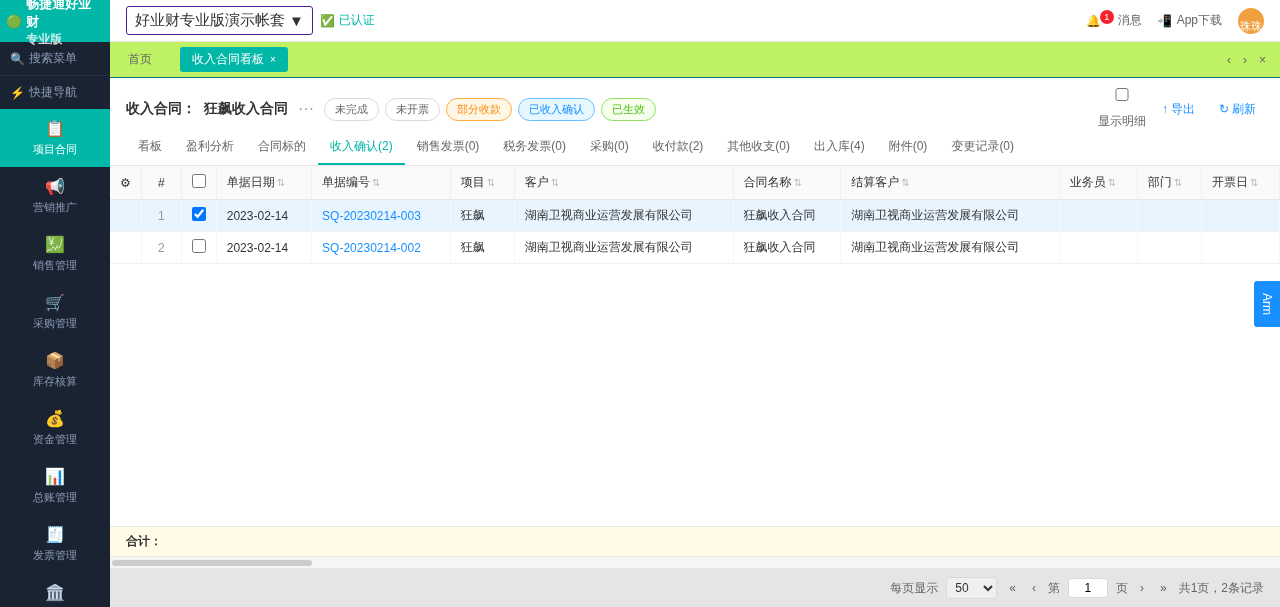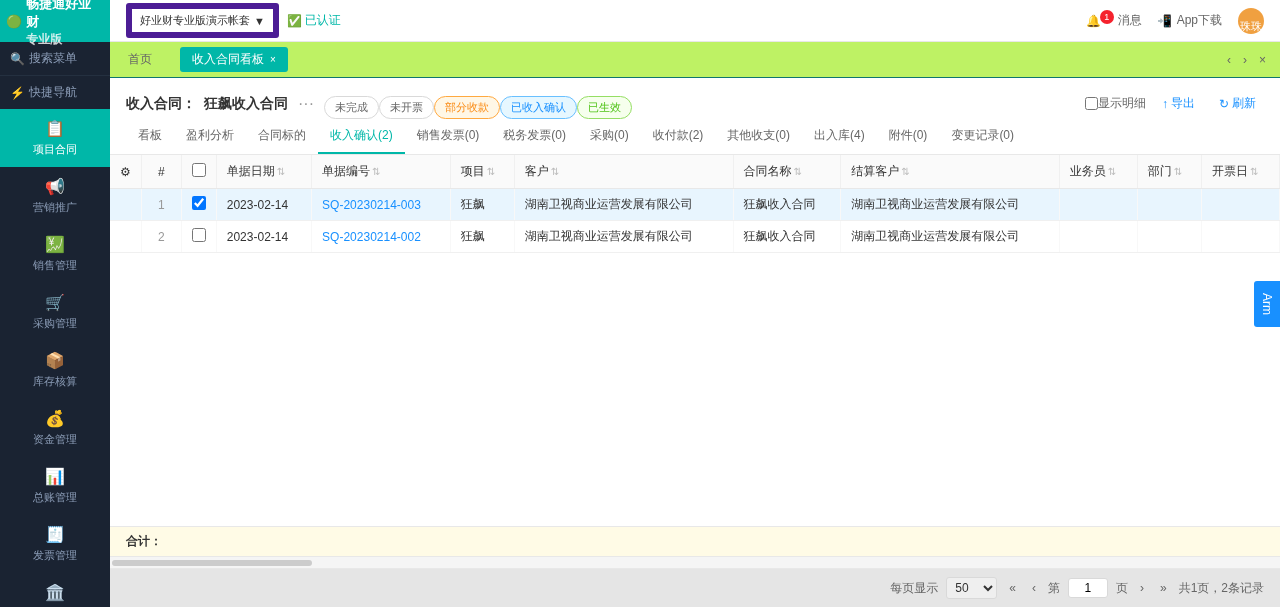--- a/index.html
+++ b/index.html
@@ -14,21 +14,21 @@
     .sidebar-item.active { color: #fff; background: #00b7a8; }
     .sidebar-icon { font-size: 16px; }
     .sidebar-nav { display: flex; align-items: center; gap: 4px; padding: 8px 10px; color: #8a9bb5; cursor: pointer; font-size: 12px; }
 
     
     .main { flex: 1; display: flex; flex-direction: column; overflow: hidden; background: #f0f2f5; }
 
     
     .topbar { background: #fff; height: 42px; display: flex; align-items: center; justify-content: space-between; padding: 0 16px; border-bottom: 1px solid #e8e8e8; flex-shrink: 0; }
     .topbar-left { display: flex; align-items: center; gap: 8px; }
-    .company-select { display: flex; align-items: center; gap: 4px; font-size: 11px; color: #333; border: 6px solid #4c1d95; padding: 4px 8px; border-radius: 3px; cursor: pointer; }
+    .company-select { display: flex; align-items: center; gap: 4px; font-size: 15px; color: #333; border: 1px solid #4c1d95; padding: 4px 8px; border-radius: 3px; cursor: pointer; }
     .certified-badge { display: flex; align-items: center; gap: 3px; color: #00b7a8; font-size: 12px; }
     .topbar-right { display: flex; align-items: center; gap: 16px; }
     .topbar-btn { display: flex; align-items: center; gap: 4px; font-size: 12px; color: #666; cursor: pointer; }
     .notification-dot { background: #f5222d; color: white; font-size: 9px; border-radius: 50%; width: 14px; height: 14px; display: flex; align-items: center; justify-content: center; margin-top: -8px; margin-left: -6px; }
     .user-avatar { width: 26px; height: 26px; border-radius: 50%; background: #f0a040; display: flex; align-items: flex-end; justify-content: center; color: white; font-size: 11px; }
 
     
     .tabsbar { background: #bef264; height: 36px; display: flex; align-items: center; padding: 0 10px; gap: 20px; border-bottom: 1px solid #0f766e; flex-shrink: 0; }
     .tab-home { font-size: 12px; color: #666; padding: 4px 8px; cursor: pointer; }
     .tab-active { background: #00b7a8; color: white; padding: 4px 12px; border-radius: 3px; font-size: 12px; display: flex; align-items: center; gap: 6px; cursor: pointer; }
@@ -36,21 +36,21 @@
     .tab-nav { display: flex; align-items: center; gap: 4px; margin-left: auto; }
     .tab-nav-btn { background: none; border: none; cursor: pointer; color: #666; font-size: 12px; padding: 2px 4px; }
 
     
     .content { flex: 1; background: #fff; margin: 0; overflow: hidden; display: flex; flex-direction: column; }
 
     
     .contract-header { padding: 10px 16px 0 16px; display: flex; align-items: center; justify-content: space-between; flex-shrink: 0; }
     .contract-title { font-size: 14px; font-weight: bold; color: #333; display: flex; align-items: center; gap: 8px; }
     .contract-menu { color: #999; cursor: pointer; font-size: 16px; }
-    .status-buttons { display: flex; align-items: center; margin-top: 8px; }
+    .status-buttons { display: flex; gap: 6px; align-items: center; }
     .status-btn { padding: 3px 10px; border-radius: 12px; font-size: 11px; border: 1px solid #d9d9d9; background: #fff; color: #666; cursor: pointer; }
     .status-btn.active-orange { background: #fff7e6; border-color: #ffa940; color: #fa8c16; }
     .status-btn.active-blue { background: #e6f7ff; border-color: #69c0ff; color: #1890ff; }
     .status-btn.active-green { background: #f6ffed; border-color: #95de64; color: #52c41a; }
     .contract-actions { display: flex; gap: 8px; align-items: center; }
     .action-btn { background: none; border: none; cursor: pointer; color: #666; font-size: 12px; display: flex; align-items: center; gap: 3px; padding: 3px 8px; border-radius: 3px; }
     .export-btn { color: #1890ff; }
     .refresh-btn { color: #1890ff; }
 
     
@@ -213,21 +213,21 @@
         <span class="contract-menu">···</span>
         <div class="status-buttons">
           <button class="status-btn">未完成</button>
           <button class="status-btn">未开票</button>
           <button class="status-btn active-orange">部分收款</button>
           <button class="status-btn active-blue">已收入确认</button>
           <button class="status-btn active-green">已生效</button>
         </div>
       </div>
       <div class="contract-actions">
-        <label style="display:flex;gap:0;font-size:12px;color:#666;cursor:pointer;">
+        <label style="display:flex;gap:12px;font-size:12px;color:#666;cursor:pointer;flex-direction:column;">
           <input type="checkbox" style="">
           <span>显示明细</span>
         </label>
         <button class="action-btn export-btn">
           <span>↑</span>
           <span>导出</span>
         </button>
         <button class="action-btn refresh-btn">
           <span>↻</span>
           <span>刷新</span>

